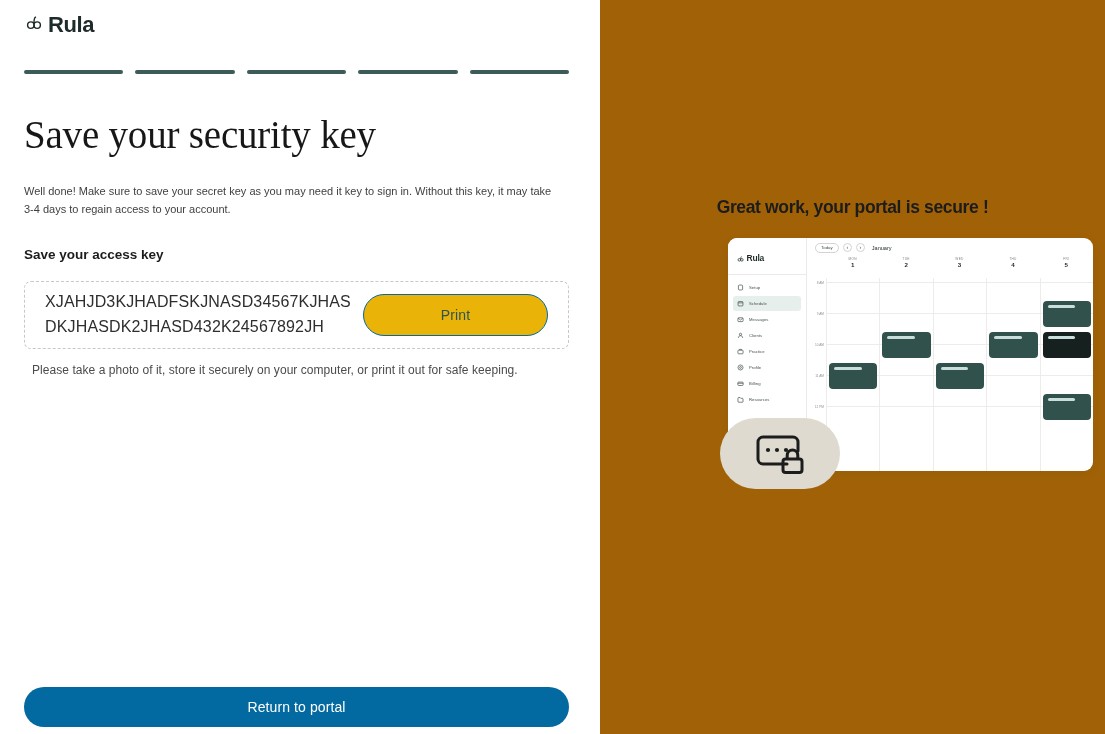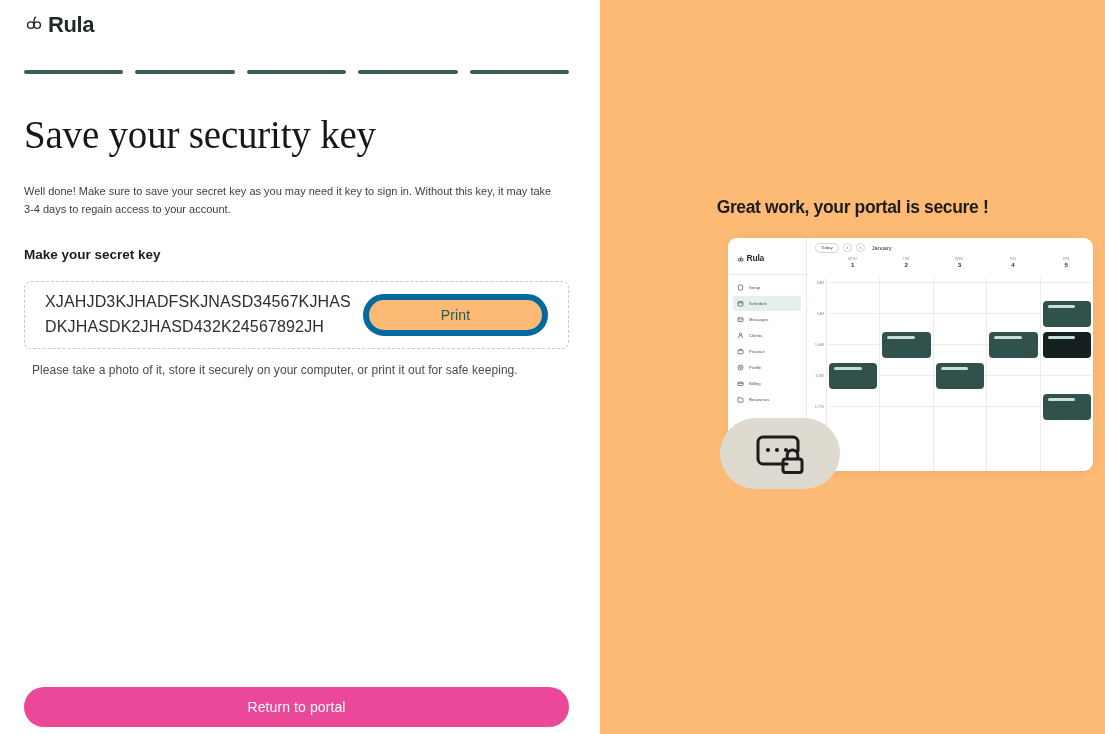--- a/index.html
+++ b/index.html
@@ -114,23 +114,23 @@
     font-size: 16px;
     line-height: 1.55;
     letter-spacing: 0.15px;
     color: #2e2e2e;
     word-break: break-all;
     padding-right: 10px;
   }
   .print-btn {
     flex: 0 0 185px;
     height: 42px;
-    border: 6px solid #0369a1;
+    border: 1px solid #0369a1;
     border-radius: 21px;
-    background: #fdba74;
+    background: #eab308;
     color: #2d5450;
     font-family: "Liberation Sans", sans-serif;
     font-size: 14px;
     font-weight: 400;
     letter-spacing: 0.1px;
     cursor: pointer;
     display: flex;
     align-items: center;
     justify-content: center;
   }
@@ -145,34 +145,34 @@
   }
 
   .return-btn {
     position: absolute;
     left: 24px;
     top: 687px;
     width: 545px;
     height: 40px;
     border: none;
     border-radius: 20px;
-    background: #ec4899;
+    background: #0369a1;
     color: #ffffff;
     font-family: "Liberation Sans", sans-serif;
     font-size: 14px;
     letter-spacing: 0.1px;
     cursor: pointer;
   }
 
   
   .right-panel {
     position: relative;
     width: 505px;
     height: 734px;
-    background: #fdba74;
+    background: #a16207;
     flex: 0 0 505px;
     overflow: hidden;
   }
 
   .right-heading {
     position: absolute;
     left: 0;
     right: 0;
     top: 197px;
     text-align: center;
@@ -378,21 +378,21 @@
       <div class="progress-seg done"></div>
       <div class="progress-seg done"></div>
       <div class="progress-seg done"></div>
       <div class="progress-seg done"></div>
     </div>
 
     <h1 class="page-title">Save your security key</h1>
 
     <p class="intro">Well done! Make sure to save your secret key as you may need it key to sign in. Without this key, it may take 3-4 days to regain access to your account.</p>
 
-    <div class="field-label">Make your secret key</div>
+    <div class="field-label">Save your access key</div>
 
     <div class="key-box">
       <div class="key-text">XJAHJD3KJHADFSKJNASD34567KJHASDKJHASDK2JHASD432K24567892JH</div>
       <button class="print-btn">Print</button>
     </div>
 
     <div class="hint">Please take a photo of it, store it securely on your computer, or print it out for safe keeping.</div>
 
     <button class="return-btn">Return to portal</button>
   </div>

